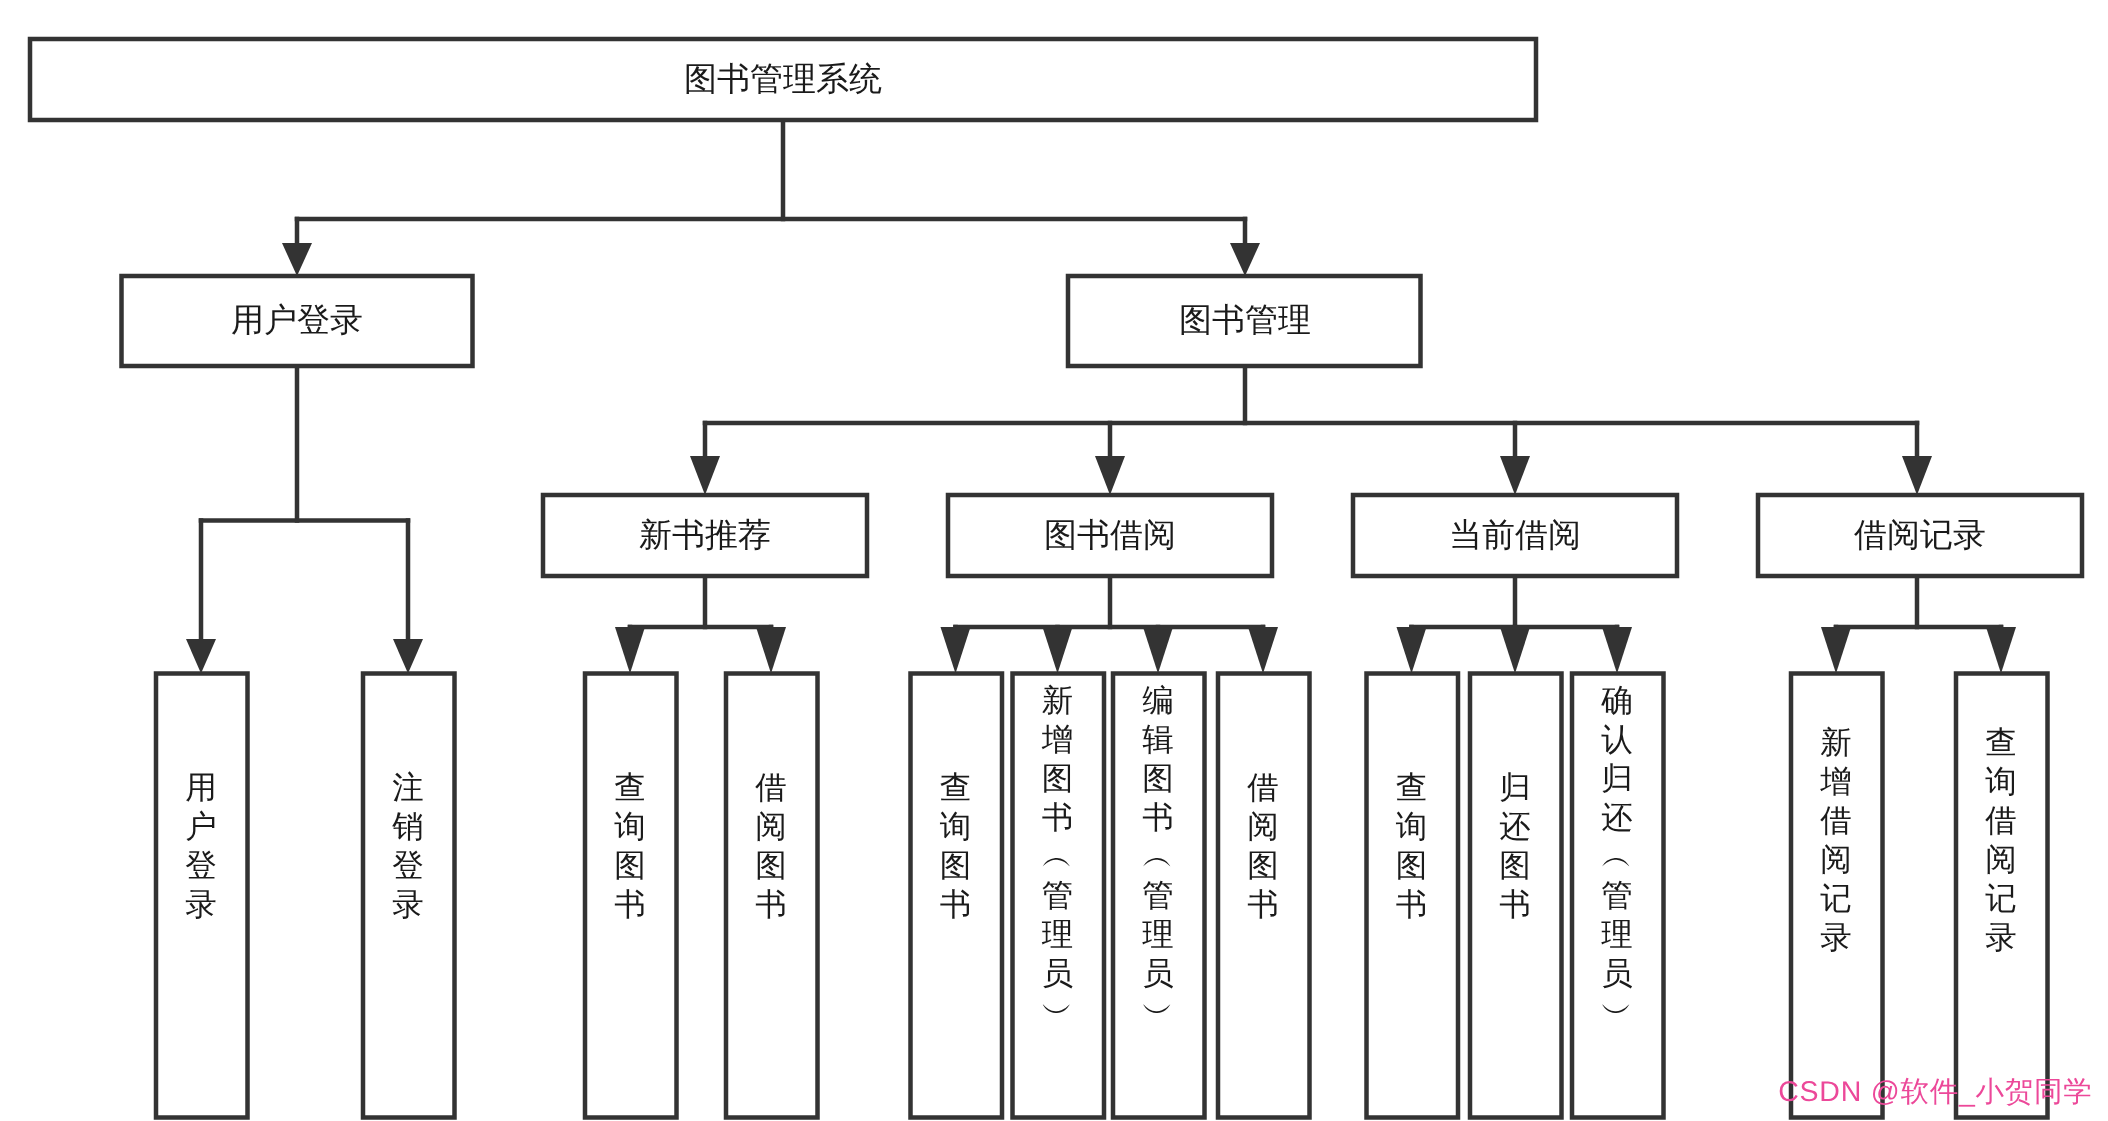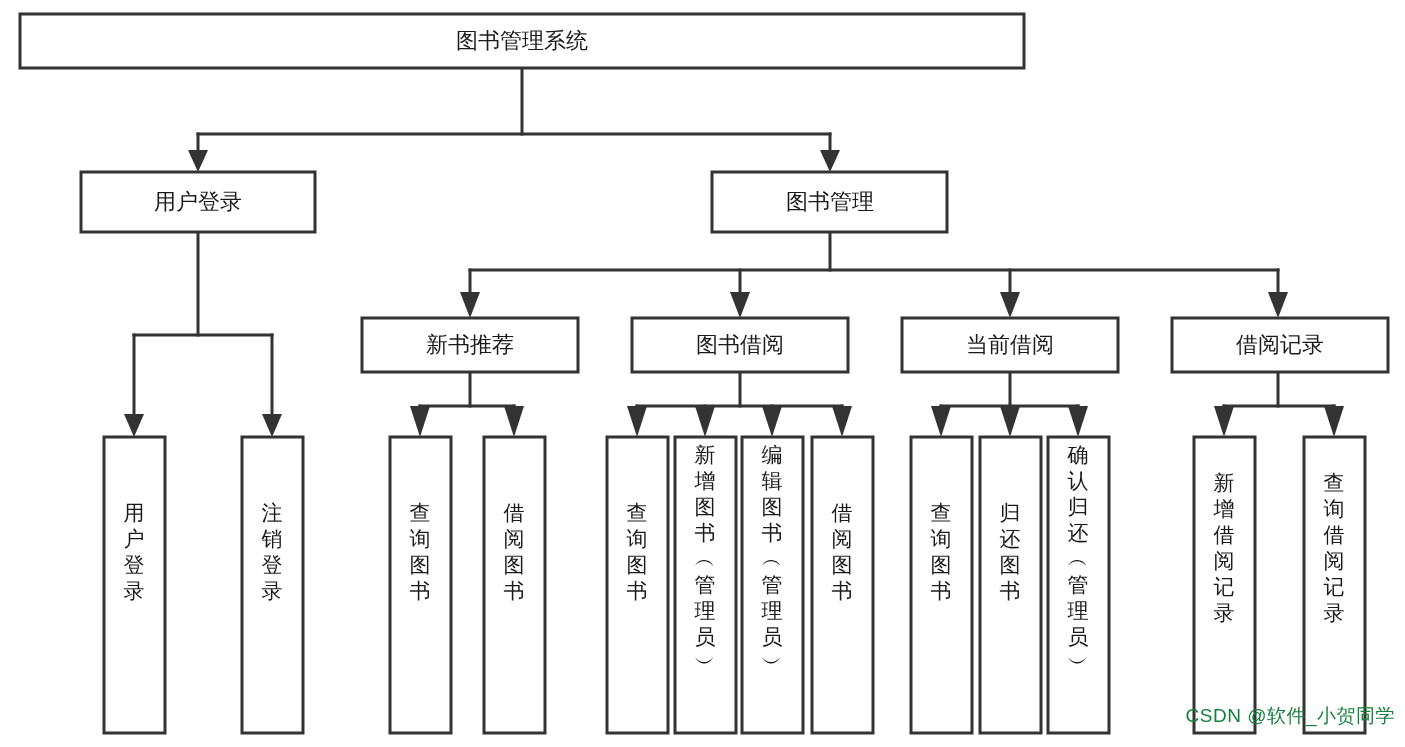--- a/index.html
+++ b/index.html
@@ -9,21 +9,21 @@
   }
   body {
     width: 1405px;
     height: 747px;
     font-family: "Liberation Sans", "DejaVu Sans", sans-serif;
     overflow: hidden;
     position: relative;
   }
   #diagram-root {
     position: absolute;
-    left: 0; top: 0;
+    left: 0; top: 12px;
     width: 1405px;
     height: 735px;
   }
   svg.flow {
     display: block;
     width: 1405px;
     height: 747px;
   }
   .nodebox {
     fill: #ffffff;
@@ -52,21 +52,21 @@
     font-size: 21px;
     fill: #1a1a1a;
     text-anchor: middle;
   }
   .watermark {
     position: absolute;
     right: 10px;
     bottom: 6px;
     font-family: "Liberation Sans", "DejaVu Sans", sans-serif;
     font-size: 19px;
-    color: #15803d;
+    color: #ec4899;
     letter-spacing: 0.5px;
     white-space: nowrap;
     user-select: none;
   }
 </style>
 </head>
 <body>
 
 <div id="diagram-root">
   <svg class="flow" viewBox="0 0 1405 747" xmlns="http://www.w3.org/2000/svg">

